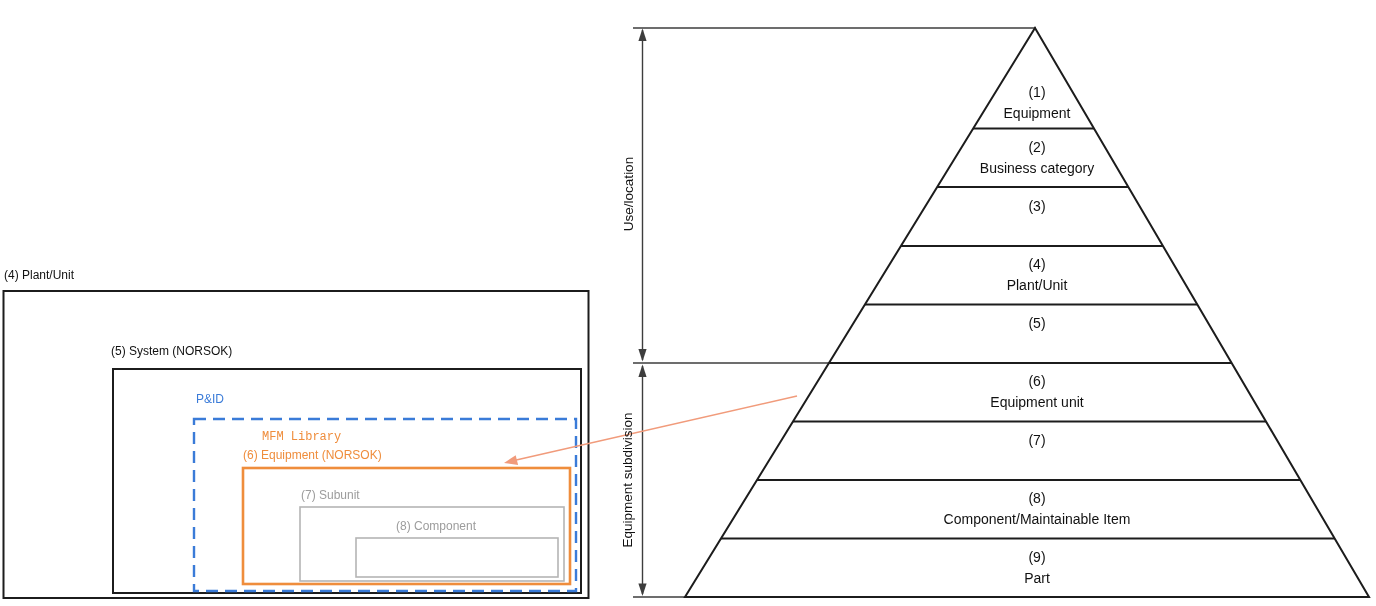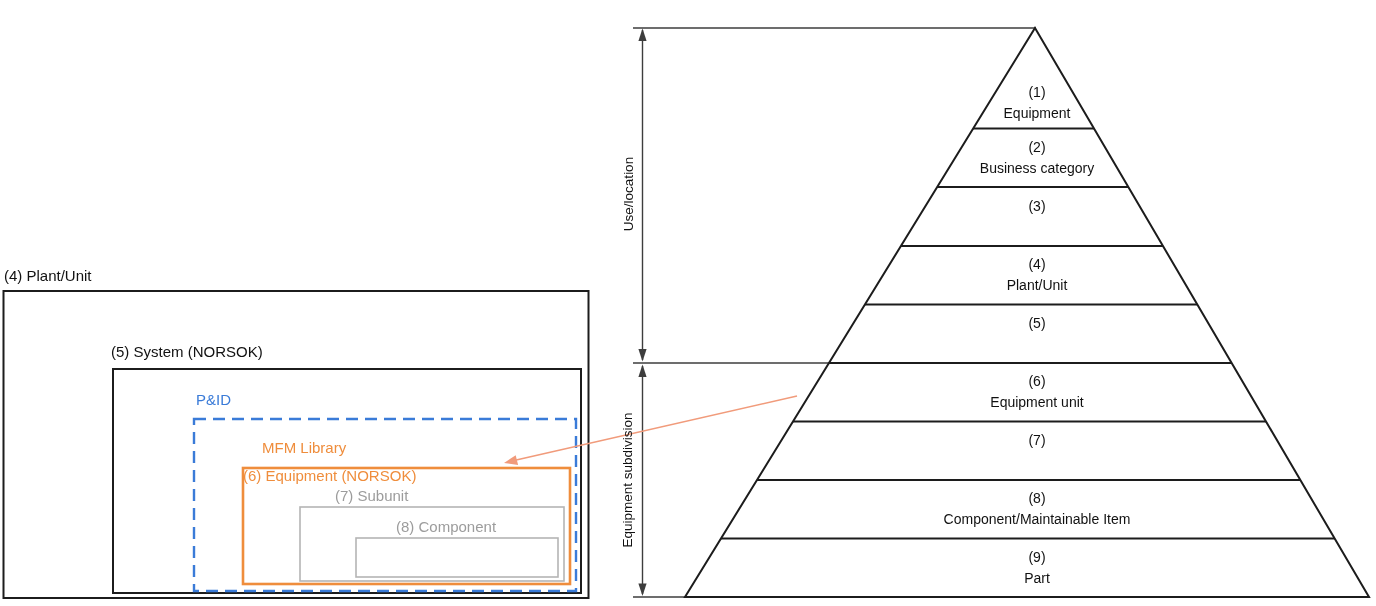--- a/index.html
+++ b/index.html
@@ -14,21 +14,21 @@
   svg.diagram{position:absolute; left:0; top:0;}
   svg .s-ink{stroke:var(--ink); stroke-width:2; fill:none;}
   svg .s-ink-fill{stroke:var(--ink); stroke-width:2; fill:#ffffff;}
   svg .s-measure{stroke:var(--measure); stroke-width:1.4; fill:none;}
   svg .f-measure{fill:var(--measure); stroke:none;}
   svg .s-blue{stroke:var(--blue); stroke-width:2.4; fill:none; stroke-dasharray:12 7;}
   svg .s-orange{stroke:var(--orange); stroke-width:2.6; fill:none;}
   svg .s-gray{stroke:var(--gray_line); stroke-width:1.6; fill:none;}
   svg .s-arrow{stroke:var(--arrow); stroke-width:1.6; fill:none;}
   svg .f-arrow{fill:var(--arrow); stroke:none;}
-  .lbl{position:absolute; font-size:15px; line-height:15px; color:#111; white-space:nowrap;}
+  .lbl{position:absolute; font-size:12px; line-height:15px; color:#111; white-space:nowrap;}
   .lbl.blue{color:var(--blue);}
   .lbl.orange{color:var(--orange);}
   .lbl.gray{color:var(--gray_text);}
   .vlabel{
     position:absolute; white-space:nowrap; font-size:13.5px; color:#111;
     transform:translate(-50%,-50%) rotate(-90deg);
   }
   .pyr-label{
     position:absolute; left:877px; width:320px; text-align:center;
     font-size:14px; line-height:21px; color:#111;
@@ -69,23 +69,23 @@
     <rect class="s-gray" x="300" y="507" width="264" height="74"></rect>
     <rect class="s-gray" x="356" y="538" width="202" height="39"></rect>
 
     <line class="s-arrow" x1="797" y1="396" x2="514" y2="460.5"></line>
     <polygon class="f-arrow" points="504,463 515.7,455.3 518.1,464.9"></polygon>
   </svg>
 
   <div class="lbl" style="left:4px;   top:268px;">(4) Plant/Unit</div>
   <div class="lbl" style="left:111px; top:344px;">(5) System (NORSOK)</div>
   <div class="lbl blue" style="left:196px; top:392px;">P&amp;ID</div>
-  <div class="lbl orange" style="left:262px; top:440px;">MFM Library</div>
-  <div class="lbl orange" style="left:243px; top:448px;margin-top:20px;">(6) Equipment (NORSOK)</div>
-  <div class="lbl gray" style="left:301px; top:488px;margin-left:34px;">(7) Subunit</div>
+  <div class="lbl orange" style="left:262px; top:430px;font-family:Liberation Mono, monospace;">MFM Library</div>
+  <div class="lbl orange" style="left:243px; top:448px;">(6) Equipment (NORSOK)</div>
+  <div class="lbl gray" style="left:301px; top:488px;">(7) Subunit</div>
   <div class="lbl gray" style="left:357px; top:519px;margin-left:39px;">(8) Component</div>
 
   <div class="vlabel" style="left:628px; top:194px;">Use/location</div>
   <div class="vlabel" style="left:627px; top:480px;">Equipment subdivision</div>
 
   <div>
       <div class="pyr-label" style="top: 82px;">
         <div>(1)</div>
         <div>Equipment</div>
       </div>

